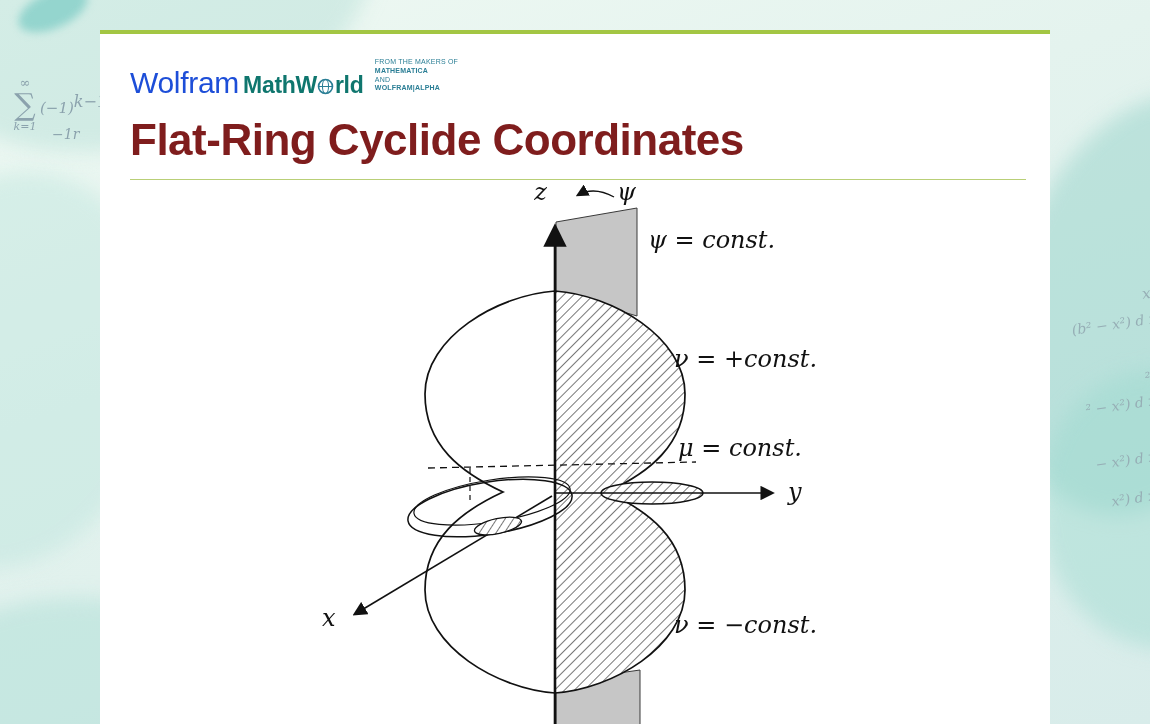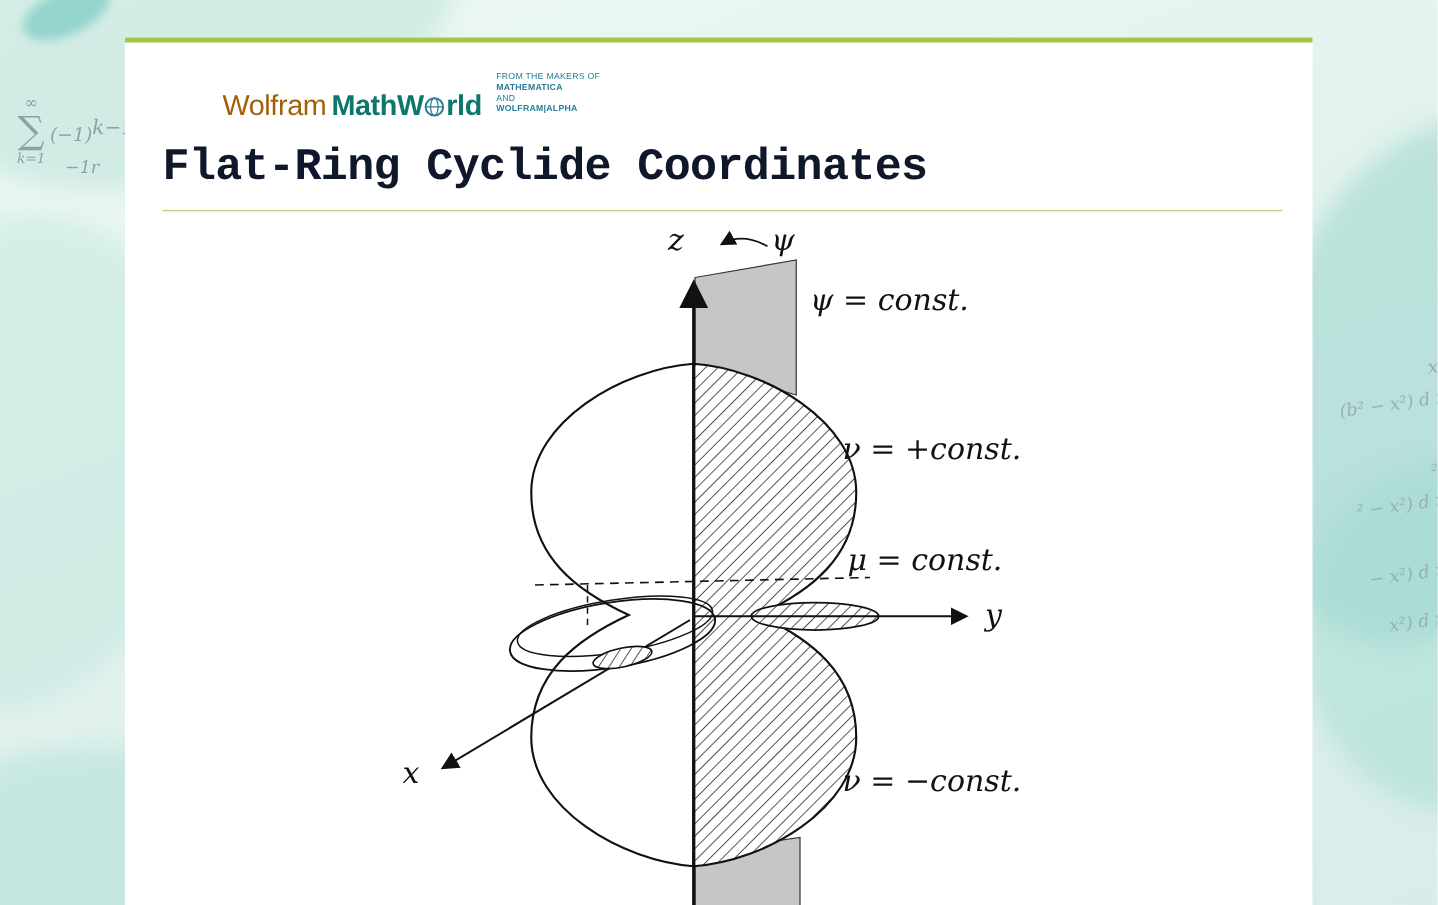--- a/index.html
+++ b/index.html
@@ -34,30 +34,30 @@
   .r3{top:392px;font-size:14px;}
   .r4{top:448px;font-size:14px;}
   .r5{top:487px;font-size:14px;}
 
   
   .card{
     position:absolute;left:100px;top:30px;width:950px;height:694px;z-index:1;
     background:#ffffff;border-top:4px solid #a3c643;overflow:hidden;
   }
   .logo{display:block;margin:24px 0 0 30px;text-decoration:none;cursor:pointer;white-space:nowrap;}
-  .lw{font-size:23px;color:#a16207;letter-spacing:-0.3px;margin-left:48px;}
+  .lw{font-size:30px;color:#1d4ed8;letter-spacing:-0.3px;}
   .lm{font-size:23px;color:#0f766e;font-weight:600;letter-spacing:-0.3px;margin-left:4px;}
   .globe{vertical-align:-2px;margin:0 0.5px;}
   .tagline{display:inline-block;vertical-align:3px;margin-left:7px;color:#2a7e95;
     font-size:7px;line-height:1.25;letter-spacing:.2px;}
   .tagline span{display:block;}
   .tagline b{font-weight:700;}
   .page-title{
-    margin:16px 30px 0 30px;font-size:36px;font-weight:600;color:#0f172a;
-    letter-spacing:-0.5px;line-height:1.1;font-family:Liberation Mono, monospace;
+    margin:16px 30px 0 30px;font-size:44px;font-weight:600;color:#7f1d1d;
+    letter-spacing:-0.5px;line-height:1.1;
   }
   .divider{margin:14px 24px 0 30px;border-top:1px solid #b9cf77;height:0;}
   .diagram-wrap{position:absolute;left:0;top:130px;width:950px;height:564px;}
   .dlabel{font-family:"DejaVu Serif","Liberation Serif",serif;font-style:italic;
     font-size:24px;fill:#111;}
 </style>
 </head>
 <body>
 
 <div class="swirl sw-tl"></div>

